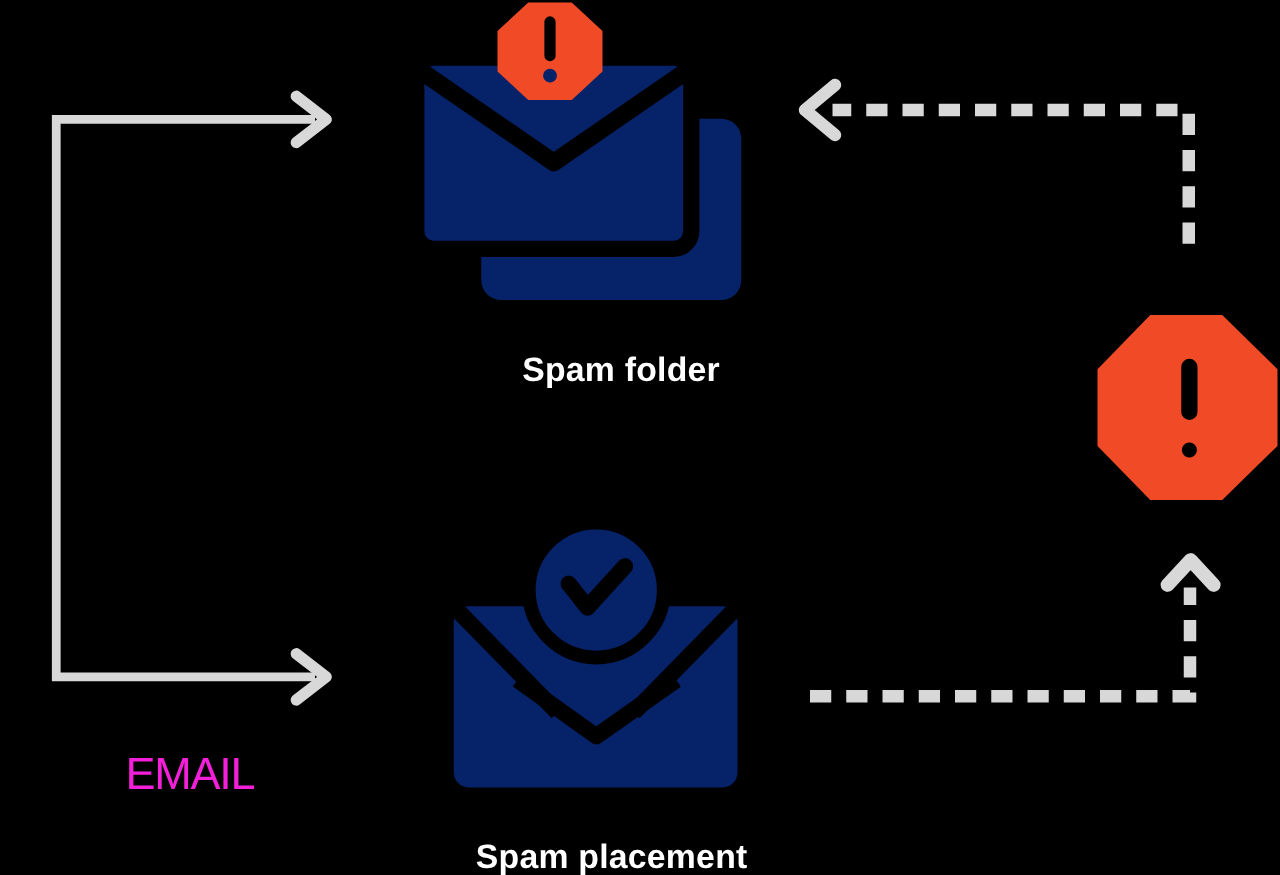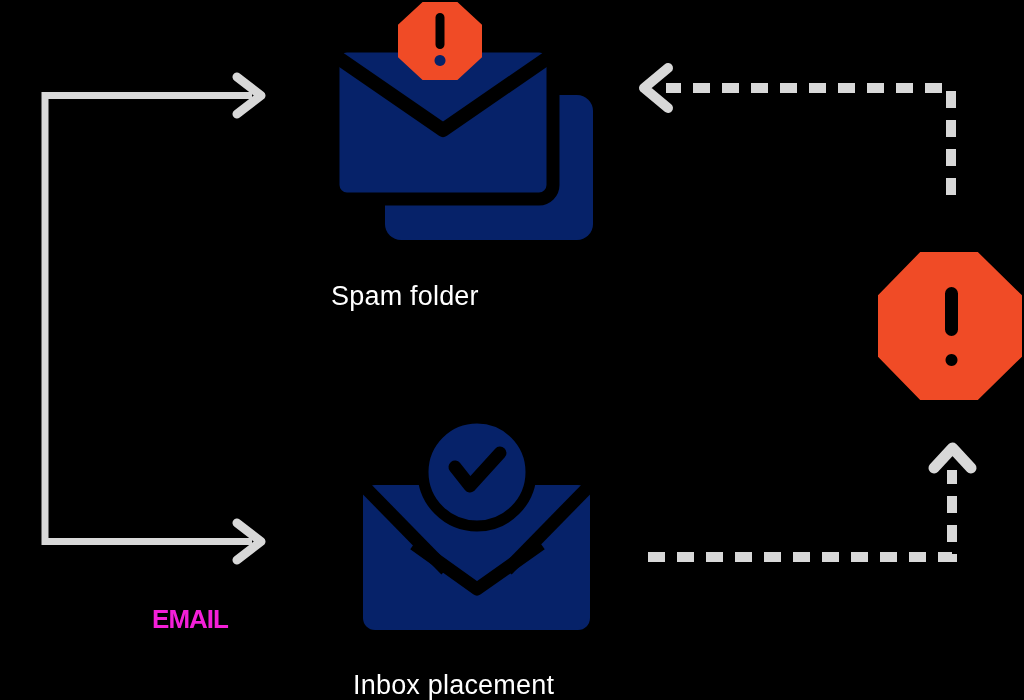--- a/index.html
+++ b/index.html
@@ -15,29 +15,29 @@
   .fill-orange{fill:var(--orange,#f04b26);}
   .stroke-black{stroke:#000;}
   .connector{stroke:var(--line-gray,#d8d8d8);fill:none;}
   .connector-solid{stroke-width:7;}
   .connector-dashed{stroke-width:10;stroke-dasharray:17 12;}
   .arrowhead{stroke:var(--line-gray,#d8d8d8);fill:none;stroke-width:10;stroke-linecap:round;stroke-linejoin:round;}
   .arrowhead-solid{stroke-width:9;}
   .node-label{
     position:absolute;
     color:var(--label-white,#fff);
-    font-size:27px;font-weight:400;
-    text-align:left;letter-spacing:.2px;
+    font-size:27px;font-weight:700;
+    text-align:right;letter-spacing:.2px;
     white-space:nowrap;
   }
   .diagram-title{
     position:absolute;left:0;top:596px;width:304px;
     color:var(--magenta,#f41fd8);
-    font-size:26px;line-height:46px;font-weight:700;
-    letter-spacing:-1px;text-align:center;white-space:nowrap;padding-left:38px;
+    font-size:36px;line-height:46px;font-weight:400;
+    letter-spacing:-1px;text-align:center;white-space:nowrap;
   }
 </style>
 </head>
 <body>
 
 <div id="canvas">
 
   <svg id="scene" width="1024" height="700" viewBox="0 0 1024 700">
 
     <g>
@@ -76,19 +76,19 @@
 
     <g>
       <path class="fill-orange" fill-rule="evenodd" d="M920.2 252 L977.8 252 L1022 295.3 L1022 356.7 L977.8 400 L920.2 400 L878 356.7 L878 295.3 Z
                M945 293.5 A6.5 6.5 0 0 1 958 293.5 L958 329.5 A6.5 6.5 0 0 1 945 329.5 Z
                M951.5 354 a6 6 0 1 0 0.01 0 Z"></path>
     </g>
   </svg>
 
   <div class="node-label" style="left:331px;top:281px;width:245px;">Spam folder</div>
 
-  <div class="node-label" style="left:353px;top:670px;width:245px;">Inbox placement</div>
+  <div class="node-label" style="left:353px;top:670px;width:245px;">Spam placement</div>
 
   <div class="diagram-title">
     <div>EMAIL</div>
   </div>
 
 </div>
 
 </body></html>

